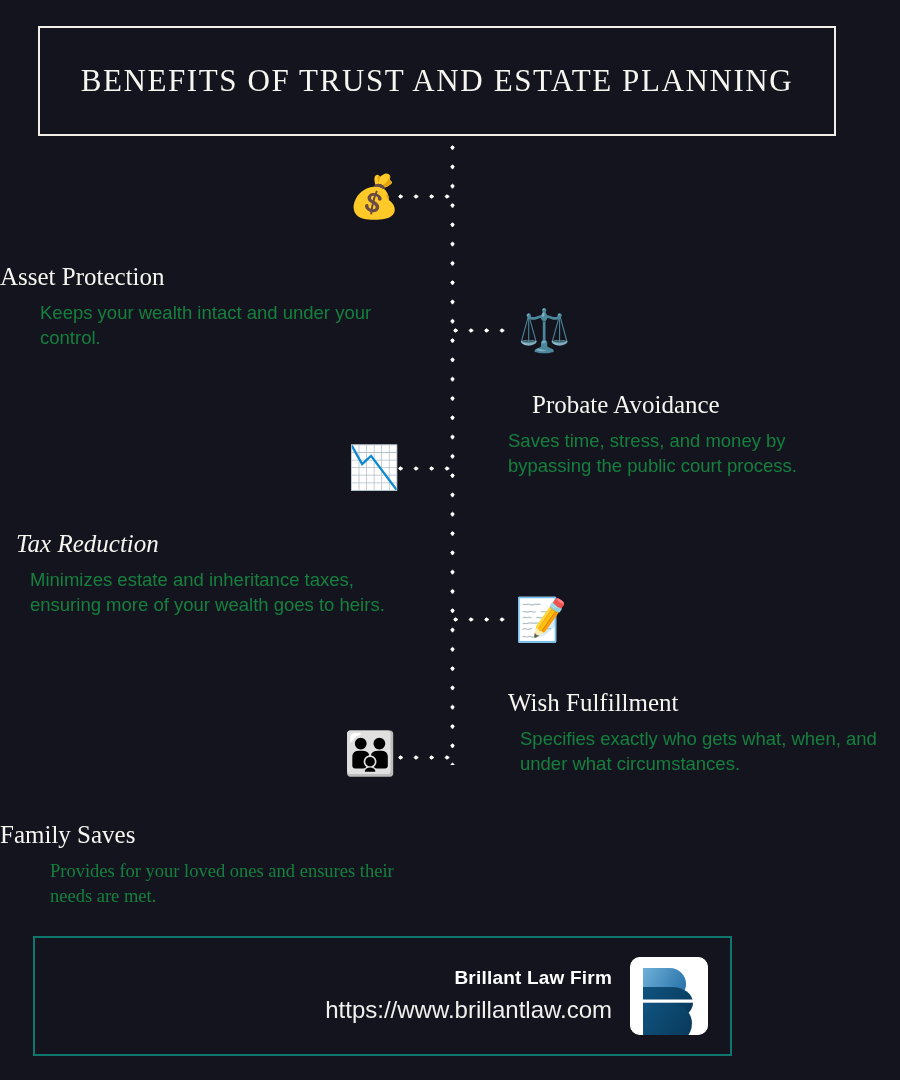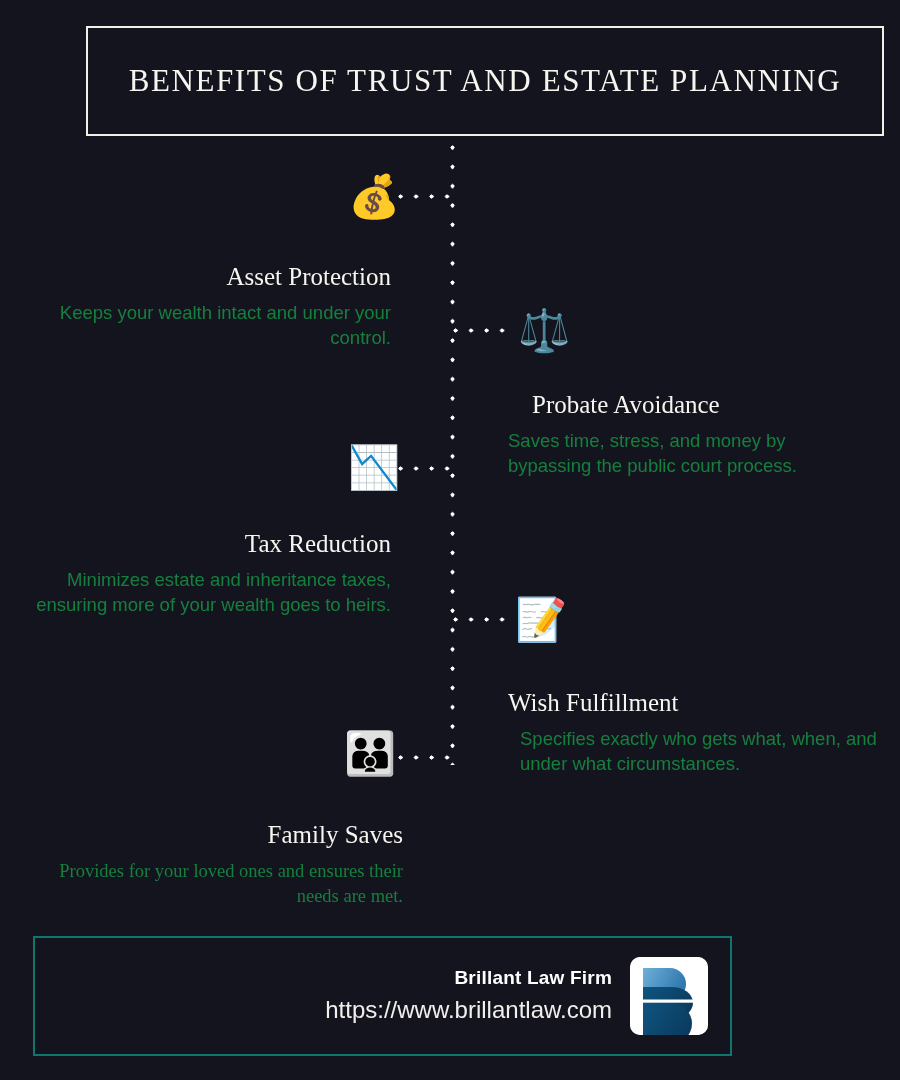--- a/index.html
+++ b/index.html
@@ -21,21 +21,20 @@
     position: absolute;
     left: 38px;
     top: 26px;
     width: 798px;
     height: 110px;
     border: 2px solid #f2efe6;
     box-sizing: border-box;
     display: flex;
     align-items: center;
     justify-content: center;
-    margin-left: 48px;
   }
   .title-text {
     font-family: "Liberation Serif", "DejaVu Serif", serif;
     font-size: 31px;
     letter-spacing: 1.6px;
     color: #f7f5ef;
     text-align: center;
     line-height: 1.1;
     white-space: nowrap;
   }
@@ -76,21 +75,21 @@
     line-height: 1.15;
     white-space: nowrap;
   }
   .row .body {
     position: absolute;
     font-family: "Liberation Sans", sans-serif;
     font-size: 18.5px;
     color: #15803d;
     line-height: 1.35;
   }
-  .row.left .heading, .row.left .body { text-align: right; }
+  .row.left .heading, .row.left .body { }
   .row.right .heading, .row.right .body { text-align: left; }
 
   
   .footer-box {
     position: absolute;
     left: 33px;
     top: 936px;
     width: 699px;
     height: 120px;
     border: 2px solid #0f766e;
@@ -155,21 +154,21 @@
   </div>
 
   <div class="row right">
     <div class="emoji" style="left:518px; top:310px;">⚖️</div>
     <div class="heading" style="left:508px; top:391px; width:380px;margin-left:24px;">Probate Avoidance</div>
     <div class="body" style="left:508px; top:429px; width:360px;">Saves time, stress, and money by bypassing the public court process.</div>
   </div>
 
   <div class="row left">
     <div class="emoji" style="left:348px; top:447px;">📉</div>
-    <div class="heading" style="left:0px; top:530px; width:391px;">Tax Reduction</div>
+    <div class="heading" style="left:16px; top:530px; width:391px;font-style:italic;">Tax Reduction</div>
     <div class="body" style="left:30px; top:568px; width:361px;">Minimizes estate and inheritance taxes, ensuring more of your wealth goes to heirs.</div>
   </div>
 
   <div class="row right">
     <div class="emoji" style="left:515px; top:599px;">📝</div>
     <div class="heading" style="left:508px; top:689px; width:380px;">Wish Fulfillment</div>
     <div class="body" style="left:520px; top:727px; width:362px;">Specifies exactly who gets what, when, and under what circumstances.</div>
   </div>
 
   <div class="row left">

